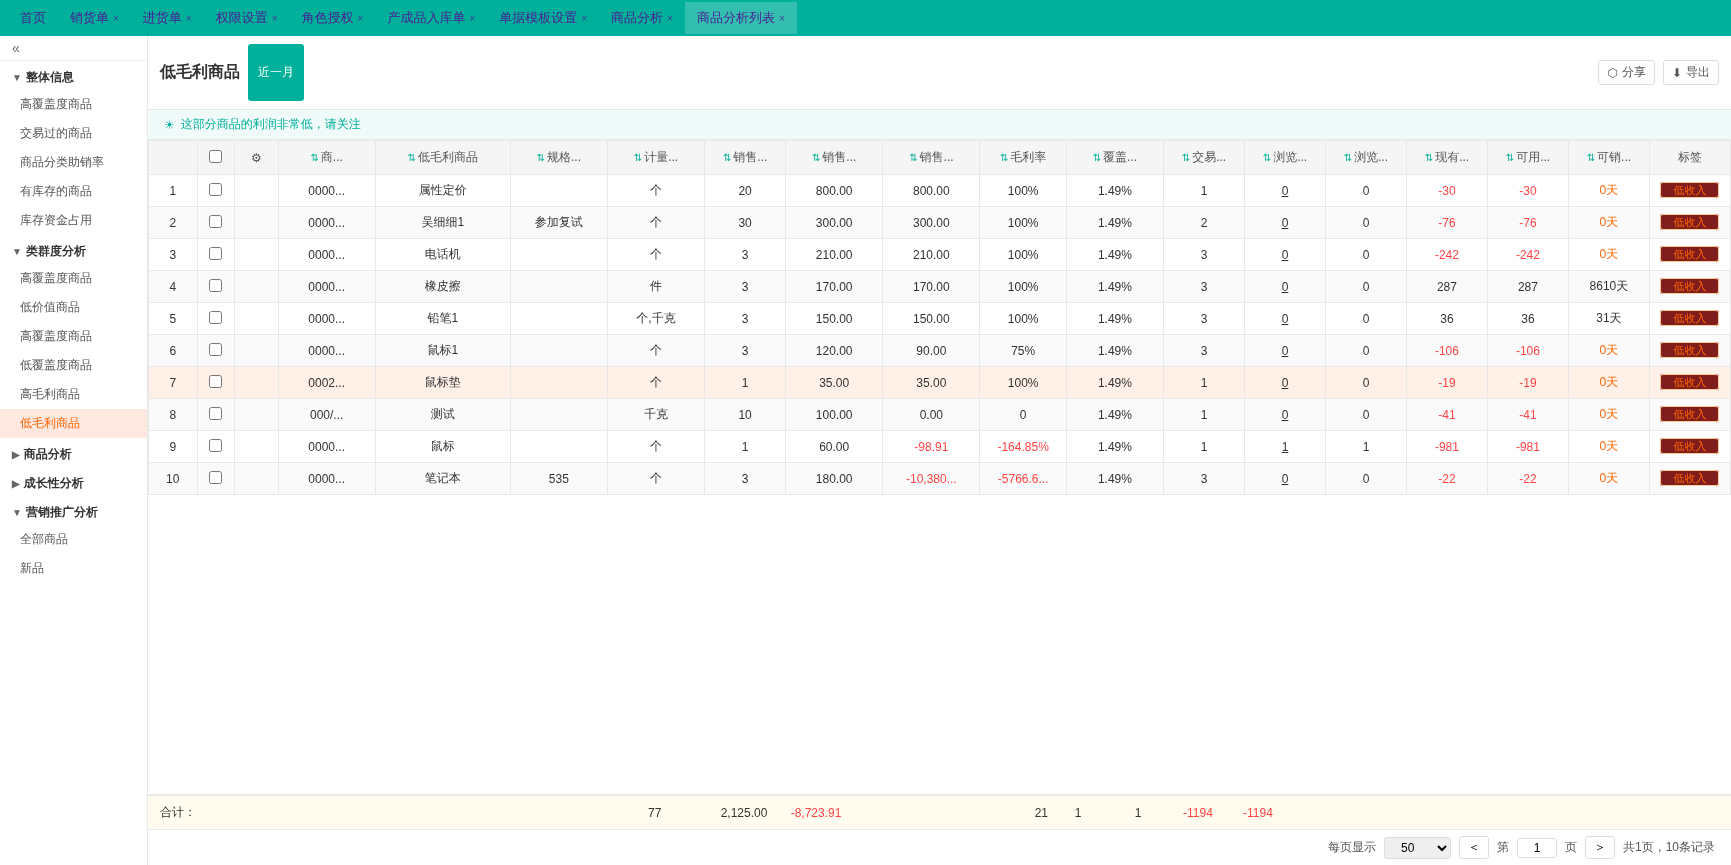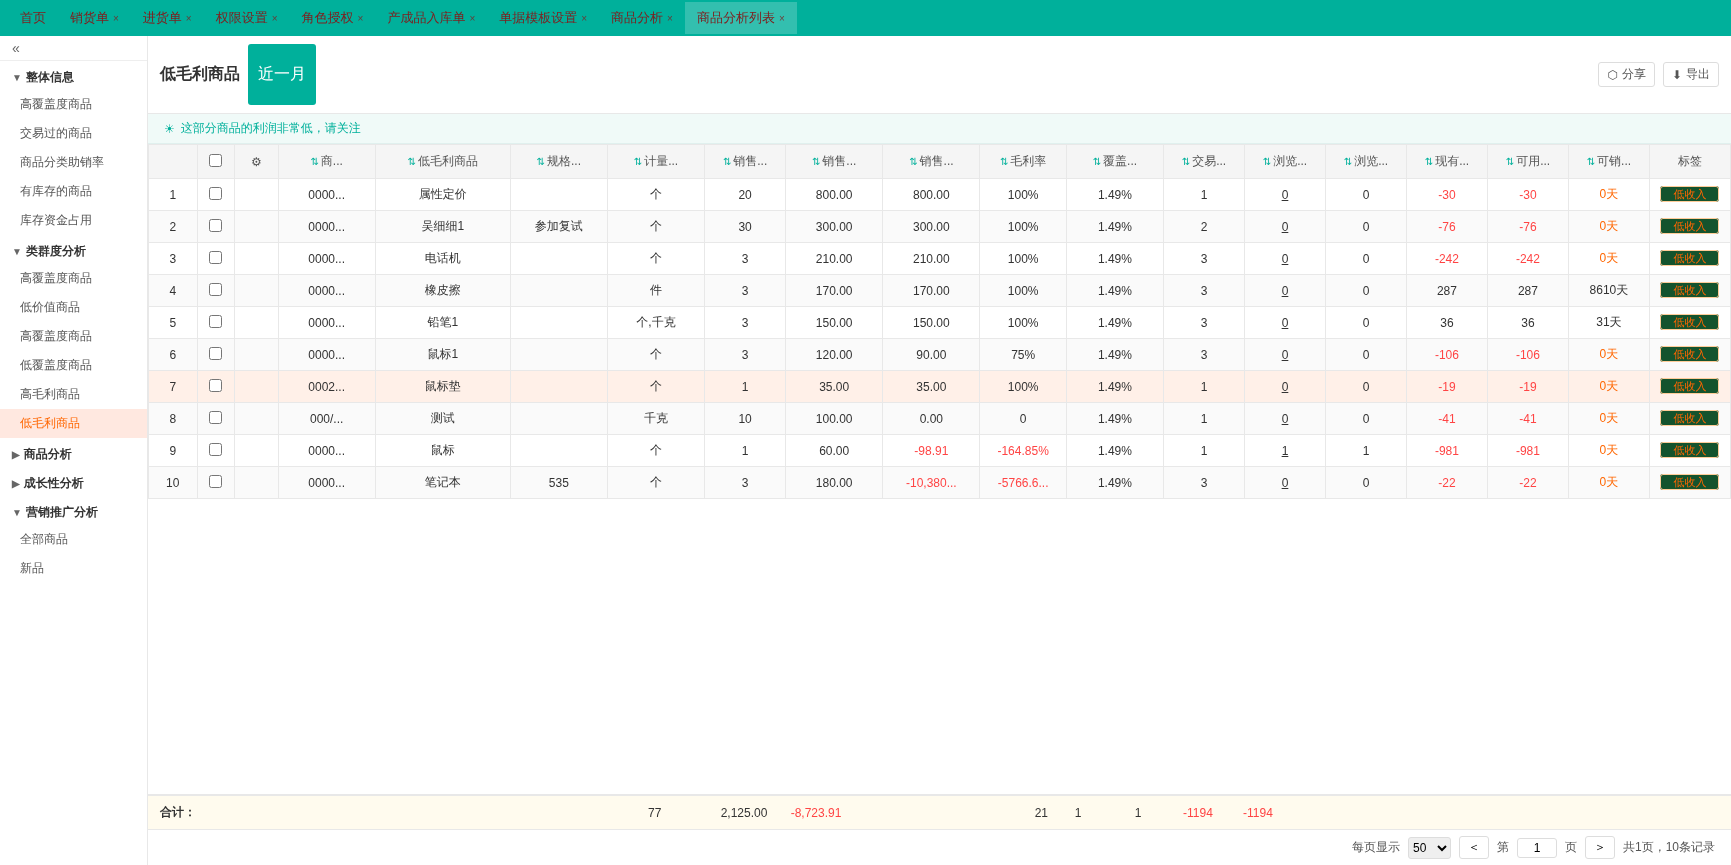--- a/index.html
+++ b/index.html
@@ -7,21 +7,21 @@
 
     
     .top-nav {
       background: #00b09b;
       display: flex;
       align-items: center;
       height: 36px;
       padding: 0 8px;
     }
     .top-nav .nav-item {
-      color: #7f1d1d;
+      color: #4c1d95;
       padding: 0 12px;
       height: 32px;
       display: flex;
       align-items: center;
       cursor: pointer;
       white-space: nowrap;
       font-size: 13px;
     }
     .top-nav .nav-item.active { background: rgba(255,255,255,0.2); }
     .top-nav .nav-item .close-x { margin-left: 4px; font-size: 10px; opacity: 0.8; }
@@ -80,21 +80,21 @@
       font-weight: bold;
       color: #333;
     }
     .filter-btn {
       background: #00b09b;
       color: #fff;
       border: none;
       border-radius: 3px;
       padding: 20px 10px;
       cursor: pointer;
-      font-size: 16px;
+      font-size: 12px;
     }
     .search-box {
       display: flex;
       align-items: center;
       border: 1px solid #ddd;
       border-radius: 3px;
       padding: 3px 8px;
       flex: 1;
       max-width: 300px;
     }
@@ -187,61 +187,61 @@
       font-size: 12px;
       white-space: nowrap;
       overflow: hidden;
       text-overflow: ellipsis;
     }
     .td-red { color: #ff4444; }
     .td-orange { color: #ff6600; }
     .td-link { color: #333; text-decoration: underline; cursor: pointer; }
 
     .tag-low-income {
-      background: #14532d;
+      background: #7f1d1d;
       color: #ff6600;
       border: 1px solid #ffcc99;
       border-radius: 3px;
       padding: 1px 12px;
       font-size: 11px;
     }
 
     
     .totals-bar {
       background: #fffbee;
       border-top: 2px solid #e8e8e8;
       display: flex;
       align-items: center;
       padding: 8px 12px;
       font-size: 12px;
       color: #333;
       flex-shrink: 0;
     }
     .totals-bar .total-label {
-      font-weight: bold;
+      font-weight: normal;
       margin-right: 16px;
       width: 60px;
     }
 
     
     .pagination-bar {
       background: #fff;
       border-top: 1px solid #e8e8e8;
       display: flex;
       align-items: center;
       justify-content: flex-end;
       padding: 6px 16px;
       gap: 8px;
       font-size: 12px;
       color: #555;
       flex-shrink: 0;
     }
     .pagination-bar select {
       border: 1px solid #ddd;
-      padding: 2px 0;
+      padding: 2px 12px;
       border-radius: 3px;
       font-size: 12px;
     }
     .pagination-bar .page-nav-btn {
       border: 1px solid #ddd;
       background: #fff;
       padding: 2px 8px;
       border-radius: 3px;
       cursor: pointer;
       font-size: 12px;

